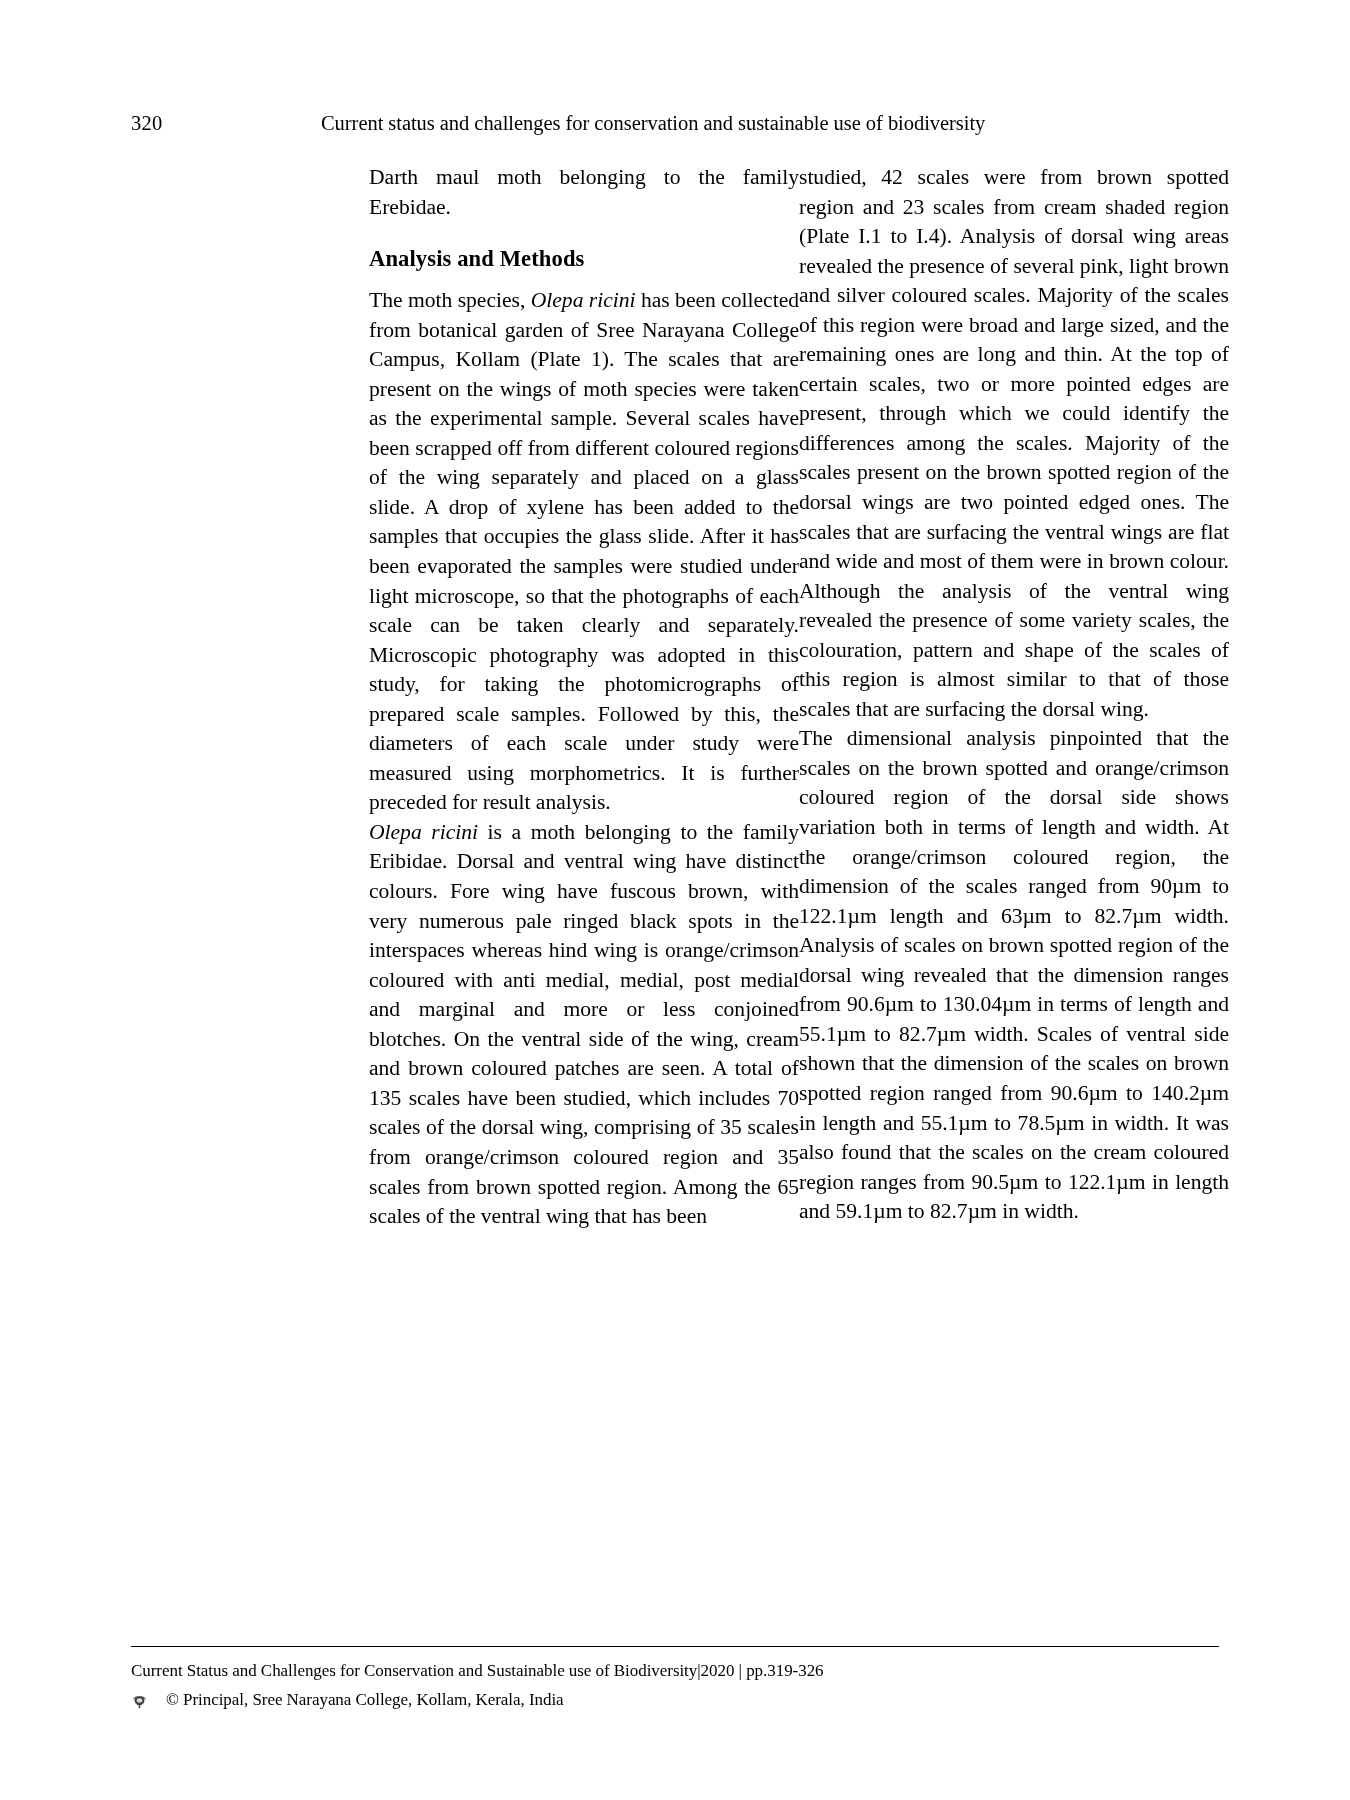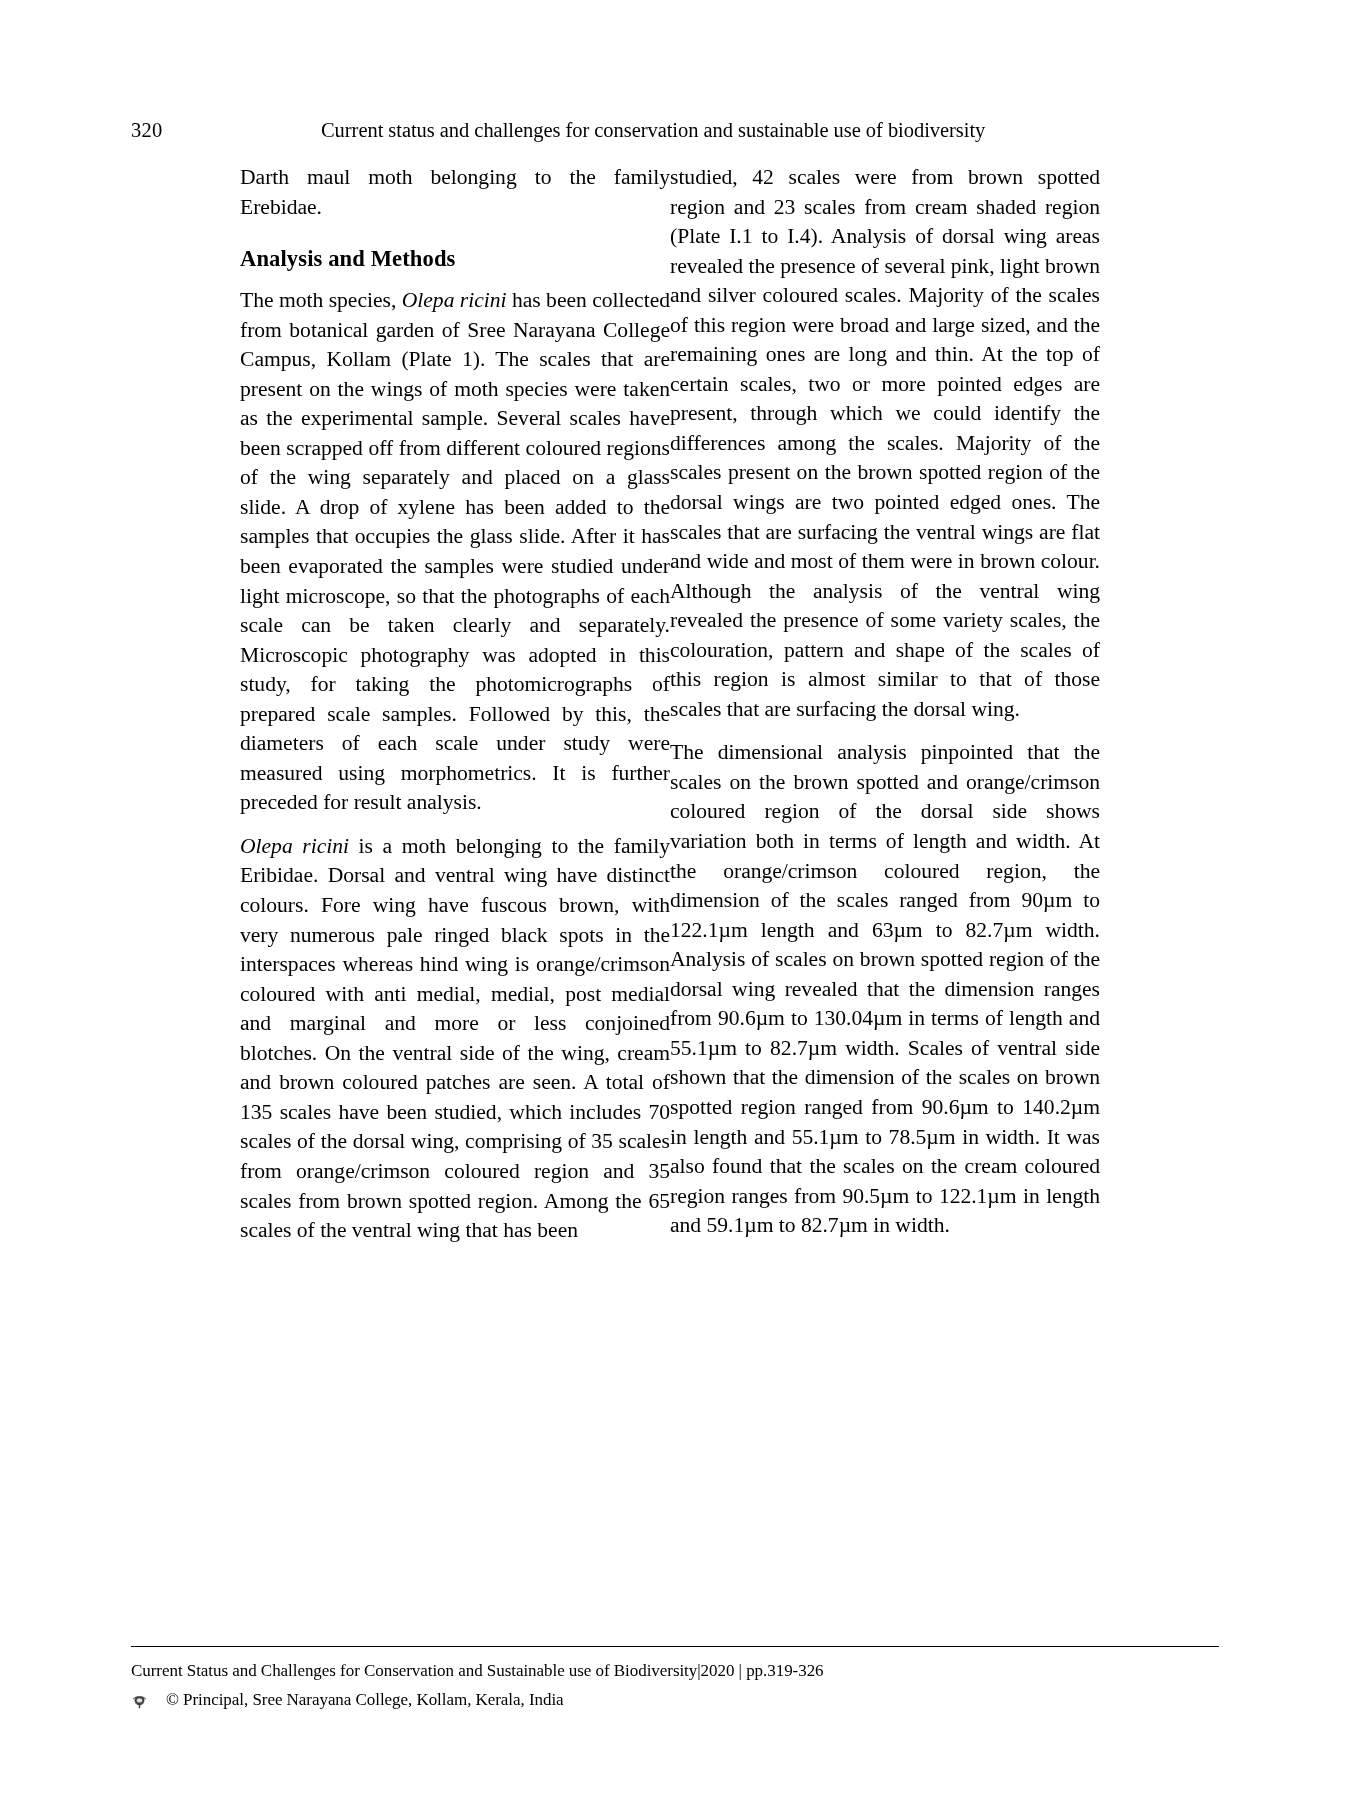--- a/index.html
+++ b/index.html
@@ -19,57 +19,57 @@
   }
 
   
   .running-head {
     position: absolute;
     left: 131px;
     top: 112px;
     width: 1088px;
     height: 30px;
     display: flex;
-    align-items: flex-end;
+    align-items: flex-start;
   }
   .folio {
     font-size: 20.5px;
     letter-spacing: 0.2px;
     width: 190px;
     flex: none;
   }
   .head-title {
     font-size: 20.5px;
     letter-spacing: -0.05px;
     white-space: nowrap;
   }
 
   
   .columns {
     position: absolute;
-    left: 125px;
+    left: 139px;
     top: 163px;
     width: 1090px;
     display: flex;
-    justify-content: center;
+    justify-content: flex-end;
   }
   .col {
     width: 430px;
   }
   .col p {
     margin: 0 0 0 0;
     font-size: 21.6px;
     line-height: 29.55px;
     text-align: justify;
     text-justify: inter-word;
     letter-spacing: -0.02px;
     -webkit-hyphens: none;
     hyphens: none;
   }
-  .col p + p { margin-top: 14px; }
+  .col p + p { margin-top: 0; }
 
   h2.sec {
     font-size: 22.6px;
     font-weight: bold;
     line-height: 29px;
     margin: 22px 0 13px 0;
     letter-spacing: 0.1px;
   }
 
   em { font-style: italic; }

